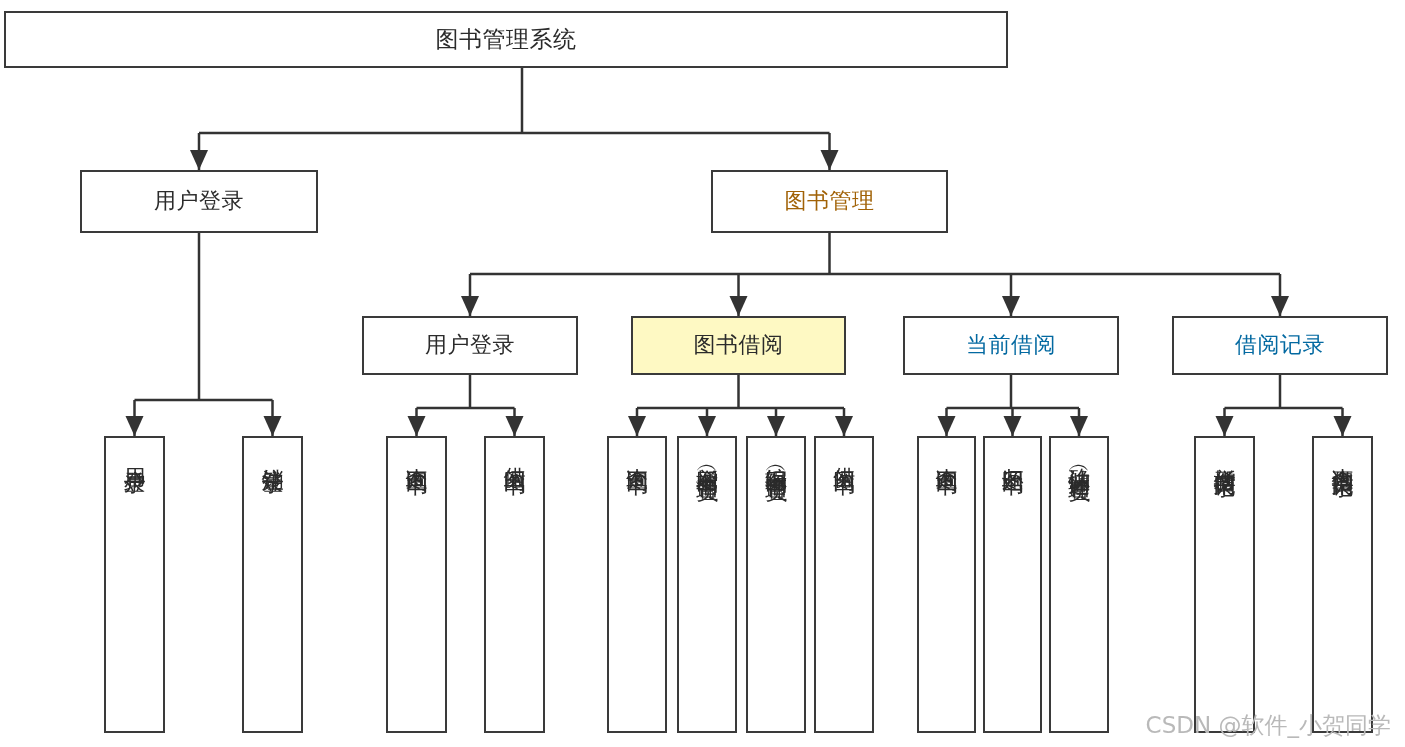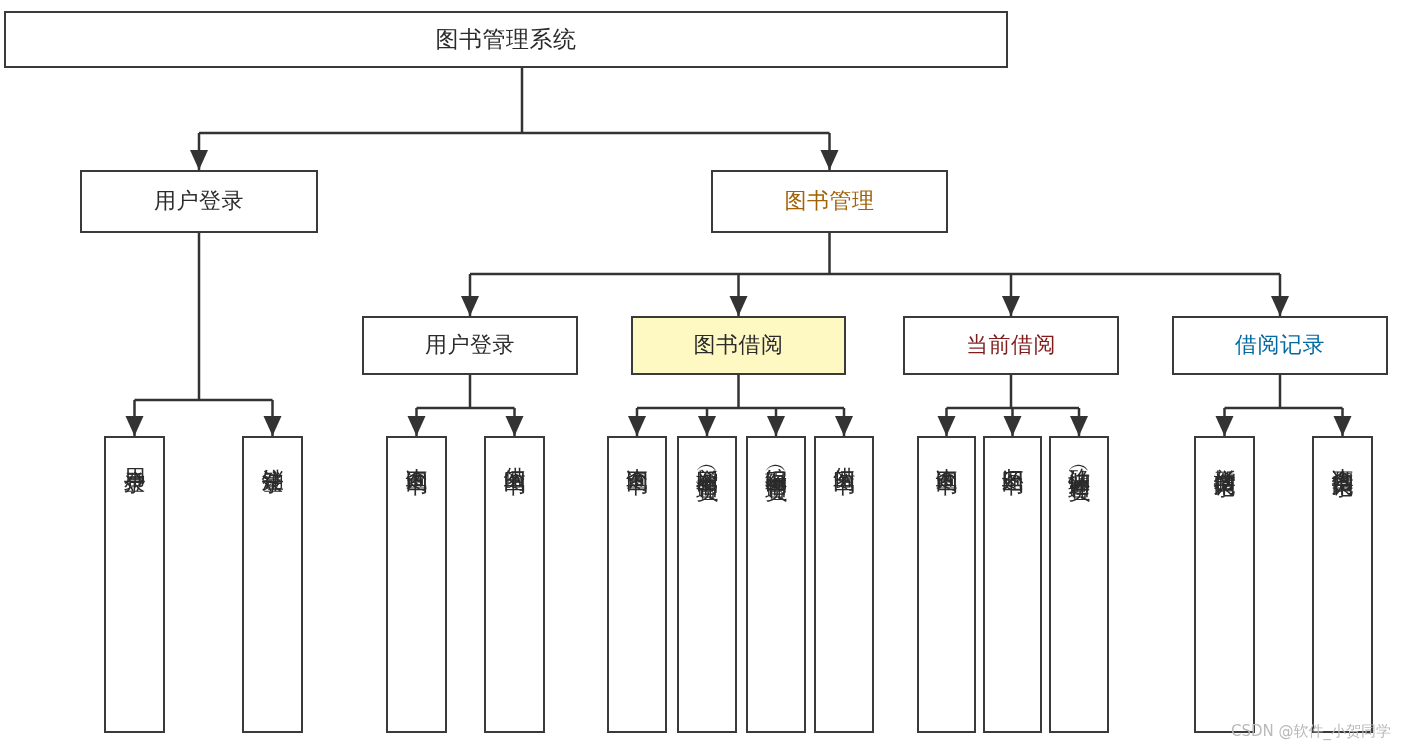--- a/index.html
+++ b/index.html
@@ -61,21 +61,21 @@
     font-size: 22px;
     writing-mode: vertical-rl;
     text-orientation: upright;
     letter-spacing: 2px;
     white-space: pre-wrap;
   }
   #watermark {
     position: absolute;
     right: 14px;
     bottom: 6px;
-    font-size: 15px;
+    font-size: 23px;
     color: #b9b9b9;
     font-family: "DejaVu Sans", "Liberation Sans", sans-serif;
     white-space: nowrap;
     pointer-events: none;
   }
 </style>
 </head>
 <body>
 
 <div id="diagram-root">
@@ -145,21 +145,21 @@
       <div class="node-box node-h" style="left: 711px; top: 170px; width: 237px; height: 63px; border-color: rgb(58, 58, 58); background: rgb(255, 255, 255);">
         <span class="node-label" style="color: #a16207;">图书管理</span>
       </div>
       <div class="node-box node-h" style="left: 362px; top: 316px; width: 216px; height: 59px; border-color: rgb(58, 58, 58); background: rgb(255, 255, 255);">
         <span class="node-label" style="color: rgb(43, 43, 43);">用户登录</span>
       </div>
       <div class="node-box node-h" style="left: 631px; top: 316px; width: 215px; height: 59px; border-color: rgb(58, 58, 58); background: #fef9c3;">
         <span class="node-label" style="color: rgb(43, 43, 43);">图书借阅</span>
       </div>
       <div class="node-box node-h" style="left: 903px; top: 316px; width: 216px; height: 59px; border-color: rgb(58, 58, 58); background: rgb(255, 255, 255);">
-        <span class="node-label" style="color: #7f1d1d;">当前借阅</span>
+        <span class="node-label" style="color: #0369a1;">当前借阅</span>
       </div>
       <div class="node-box node-h" style="left: 1172px; top: 316px; width: 216px; height: 59px; border-color: rgb(58, 58, 58); background: rgb(255, 255, 255);">
         <span class="node-label" style="color: #0369a1;">借阅记录</span>
       </div>
       <div class="node-box node-v" style="left: 104px; top: 436px; width: 61px; height: 297px; border-color: rgb(58, 58, 58); background: rgb(255, 255, 255);">
         <span class="node-label" style="color: rgb(43, 43, 43);">用户登录</span>
       </div>
       <div class="node-box node-v" style="left: 242px; top: 436px; width: 61px; height: 297px; border-color: rgb(58, 58, 58); background: rgb(255, 255, 255);">
         <span class="node-label" style="color: rgb(43, 43, 43);">注销登录</span>
       </div>

